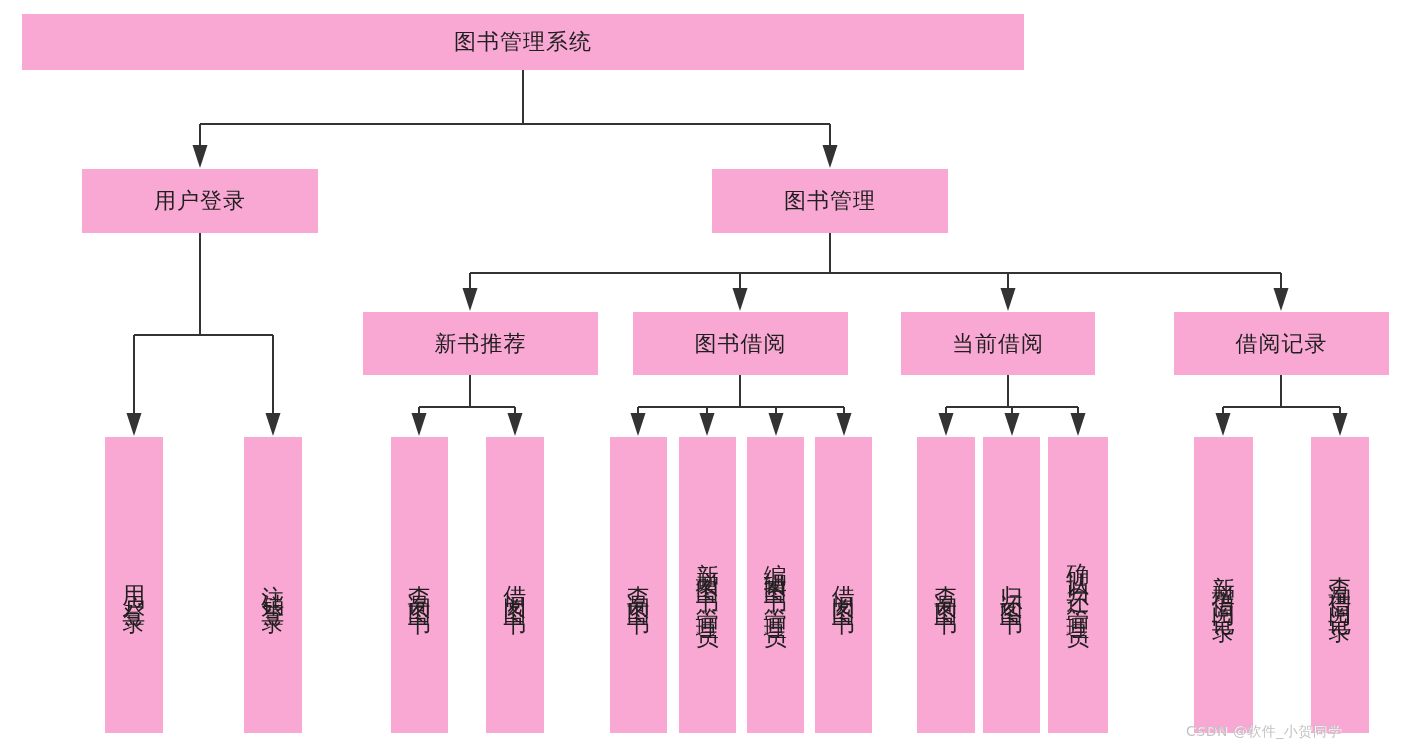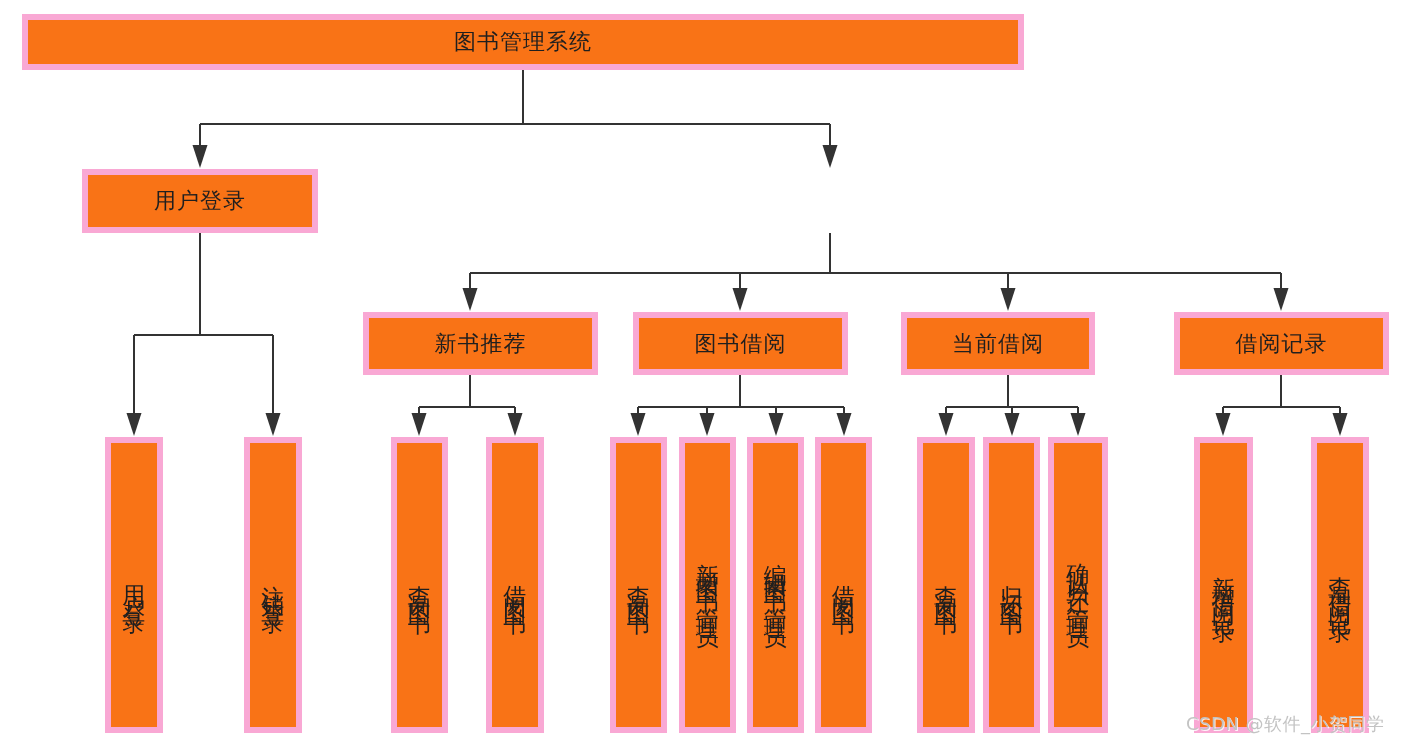--- a/index.html
+++ b/index.html
@@ -7,33 +7,33 @@
   .canvas{
     position:relative;
     width:1405px;height:747px;
     background:#ffffff;
     font-family:"DejaVu Sans","Liberation Sans",sans-serif;
     overflow:hidden;
   }
   .connector-svg{position:absolute;left:0;top:0;width:1405px;height:747px;z-index:1;}
   .node{
     position:absolute;box-sizing:border-box;
-    border:6px solid #f9a8d4;background:#f97316;
+    border:2px solid #f9a8d4;background:#f9a8d4;
     display:flex;align-items:center;justify-content:center;
     color:#1f1f1f;z-index:2;
   }
   .h-node span{font-size:22px;letter-spacing:1px;white-space:nowrap;}
   .v-node span{
     writing-mode:vertical-rl;text-orientation:mixed;
     font-size:23px;letter-spacing:9px;line-height:1.15;white-space:nowrap;
   }
   .watermark{
     position:absolute;z-index:3;
-    font-size:18px;letter-spacing:0.5px;white-space:nowrap;
-    color:#c3c3c3;text-shadow:1px 1px 0 rgba(255,255,255,0.85);
+    font-size:14px;letter-spacing:0.5px;white-space:nowrap;
+    color:#c3c3c3;text-shadow:1px 1px 0 rgba(255,255,255,0.85);margin-top:11px;
   }
 </style>
 </head>
 <body>
 
 <div class="canvas">
 
   <svg class="connector-svg" viewBox="0 0 1405 747" xmlns="http://www.w3.org/2000/svg">
     <g stroke="#333333" stroke-width="2" fill="none">
 
@@ -76,20 +76,23 @@
       <polygon points="1332.5,413 1347.5,413 1340,436"></polygon>
     </g>
   </svg>
 
   <div class="node h-node" style="left:22px;top:14px;width:1002px;height:56px;">
     <span>图书管理系统</span>
   </div>
 
   <div class="node h-node" style="left:82px;top:169px;width:236px;height:64px;">
     <span>用户登录</span>
+  </div>
+  <div class="node h-node" style="left:712px;top:169px;width:236px;height:64px;">
+    <span>图书管理</span>
   </div>
 
   <div class="node h-node" style="left:363px;top:312px;width:235px;height:63px;">
     <span>新书推荐</span>
   </div>
   <div class="node h-node" style="left:633px;top:312px;width:215px;height:63px;">
     <span>图书借阅</span>
   </div>
   <div class="node h-node" style="left:901px;top:312px;width:194px;height:63px;">
     <span>当前借阅</span>

